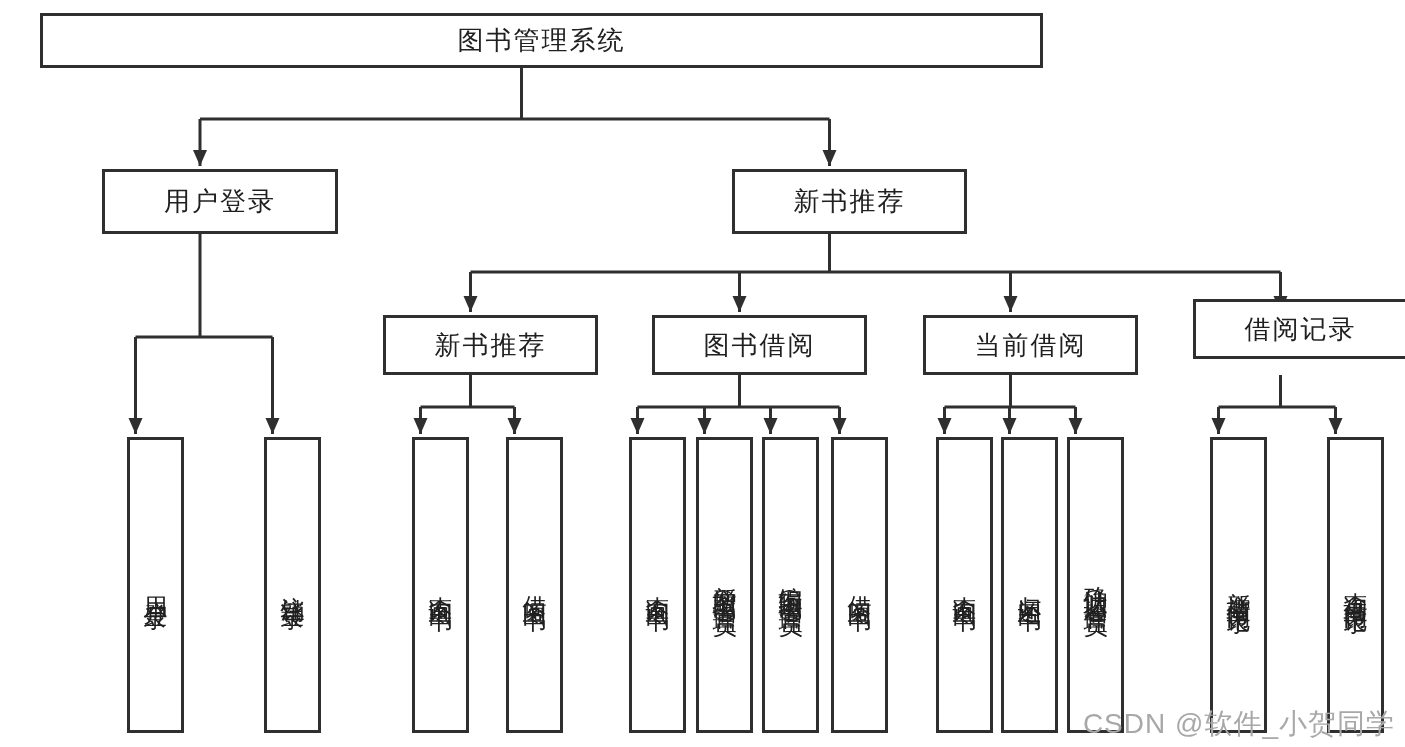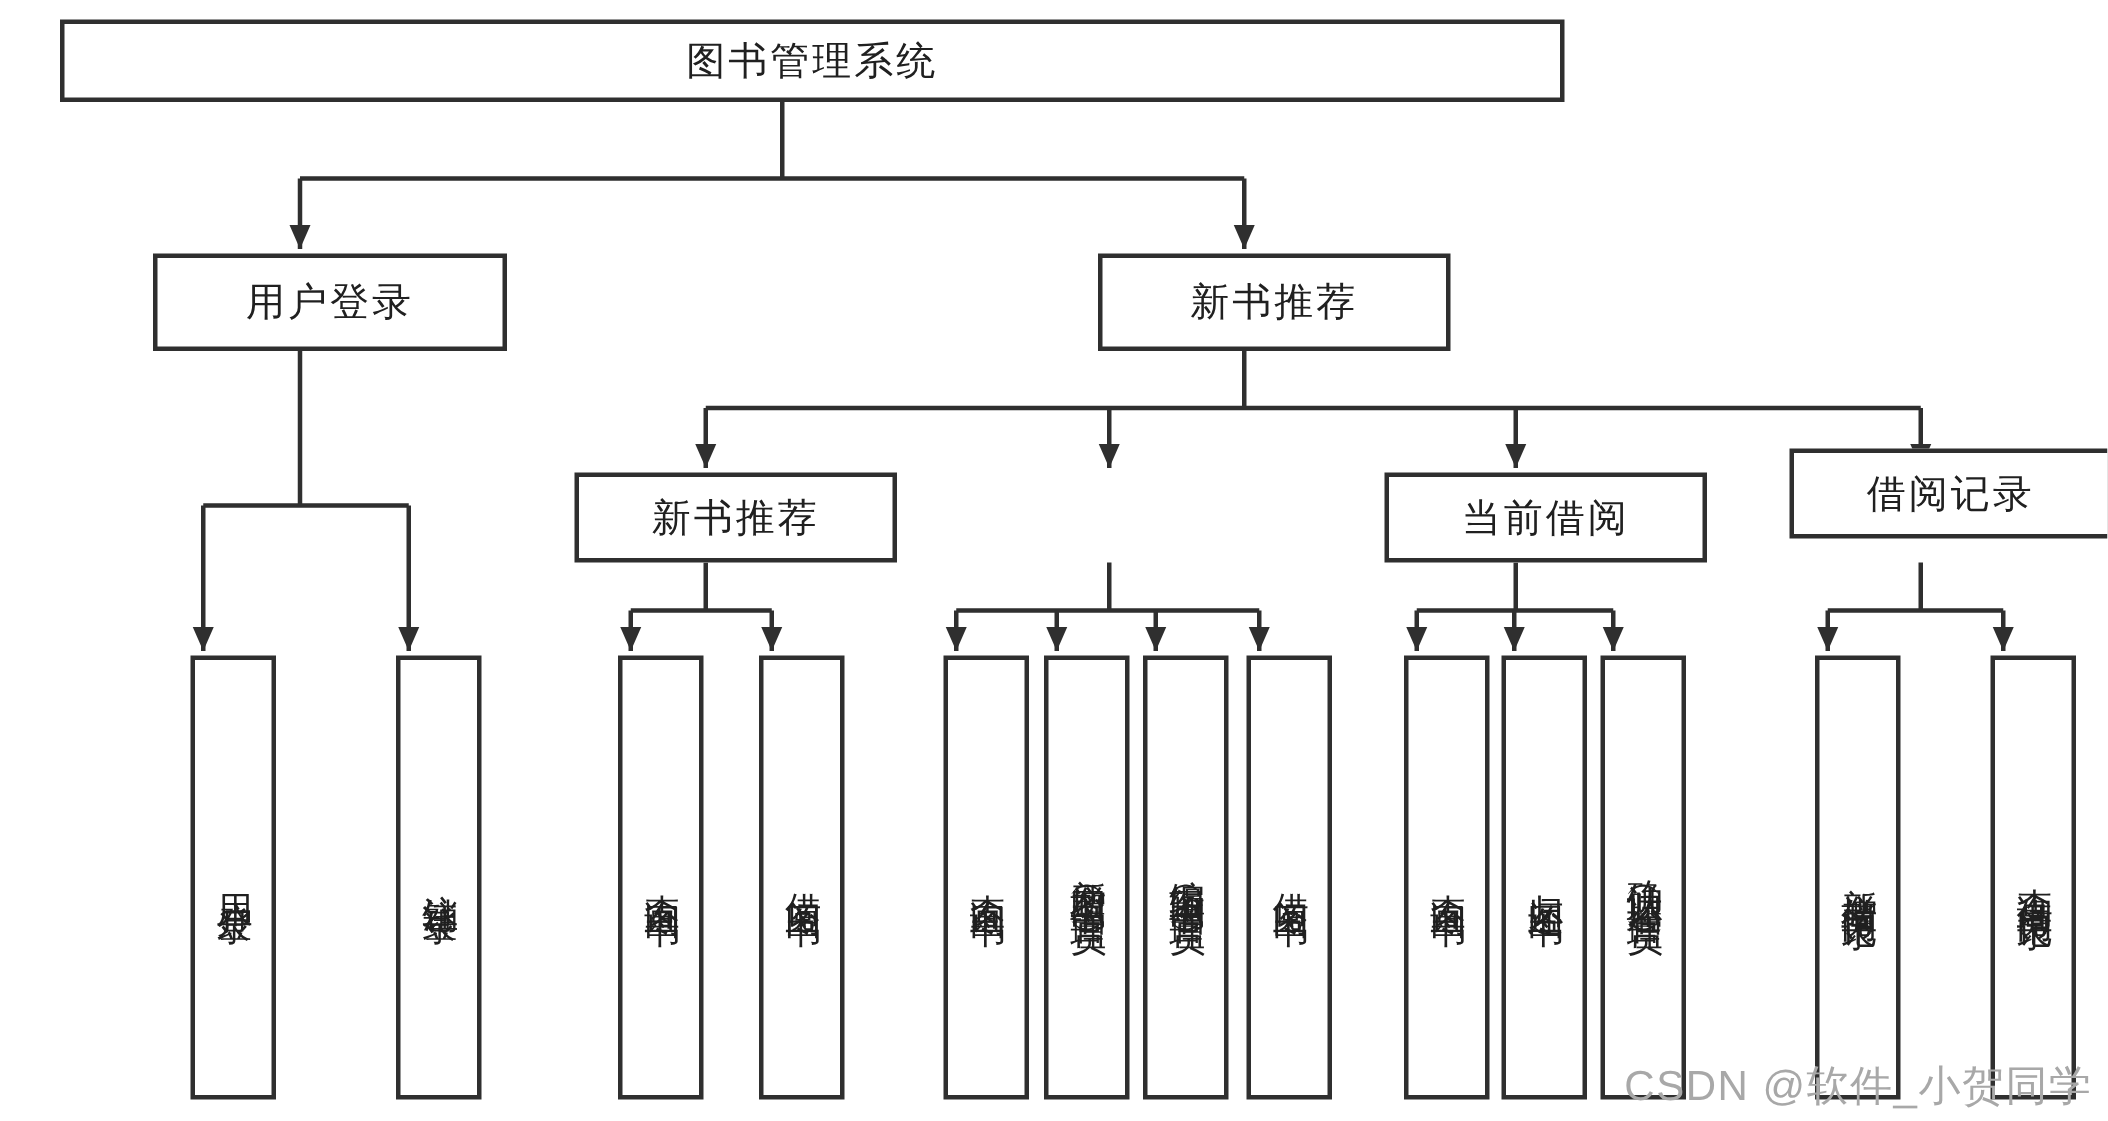--- a/index.html
+++ b/index.html
@@ -90,20 +90,23 @@
   <div class="node h" style="left:82px;top:169px;width:236px;height:65px">
     <span class="lbl">用户登录</span>
   </div>
   <div class="node h" style="left:712px;top:169px;width:235px;height:65px">
     <span class="lbl">新书推荐</span>
   </div>
 
   <div class="node h" style="left:363px;top:315px;width:215px;height:60px">
     <span class="lbl">新书推荐</span>
   </div>
+  <div class="node h" style="left:632px;top:315px;width:215px;height:60px">
+    <span class="lbl">图书借阅</span>
+  </div>
   <div class="node h" style="left:903px;top:315px;width:215px;height:60px">
     <span class="lbl">当前借阅</span>
   </div>
   <div class="node h" style="left:1173px;top:299px;width:215px;height:60px">
     <span class="lbl">借阅记录</span>
   </div>
 
   <div class="node v" style="left:107px;top:437px;width:57px;height:296px">
     <span class="lbl">用户登录</span>
   </div>

